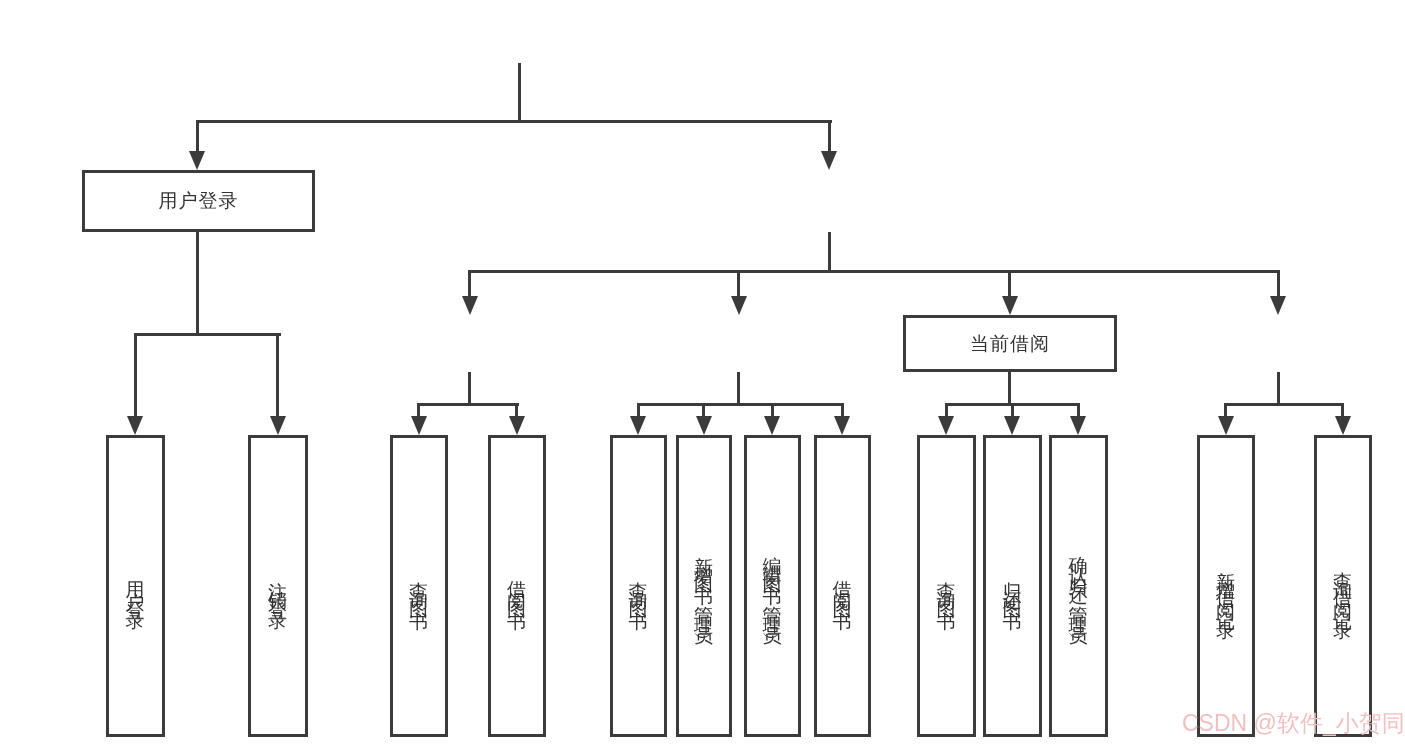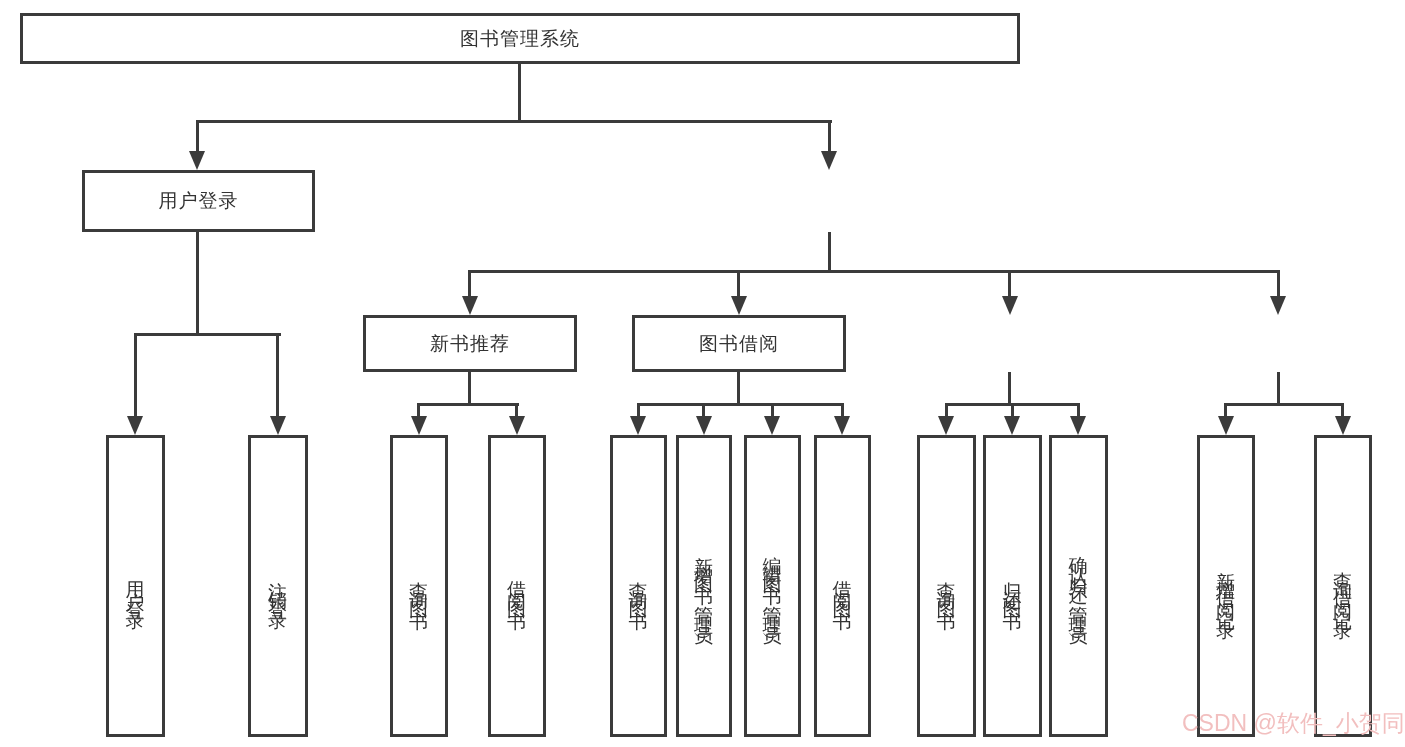--- a/index.html
+++ b/index.html
@@ -62,23 +62,20 @@
     color:#f2bfbf;
     z-index:5;
     white-space:nowrap;
   }
 </style>
 </head>
 <body>
 
 <div id="canvas">
 
-  <div class="box" style="left:20px;top:13px;width:1000px;height:51px;">
-    <span class="hlabel">图书管理系统</span>
-  </div>
 
   <div class="v" style="left:518px;top:63px;height:60px;"></div>
   <div class="h" style="left:197px;top:120px;width:635px;"></div>
   <div class="v" style="left:196px;top:120px;height:33px;"></div>
   <div class="arrow" style="left:189px;top:151px;"></div>
   <div class="v" style="left:828px;top:120px;height:33px;"></div>
   <div class="arrow" style="left:821px;top:151px;"></div>
 
   <div class="box" style="left:82px;top:170px;width:233px;height:62px;">
     <span class="hlabel">用户登录</span>
@@ -95,25 +92,22 @@
   <div class="h" style="left:470px;top:270px;width:810px;"></div>
   <div class="v" style="left:468px;top:270px;height:27px;"></div>
   <div class="arrow" style="left:462px;top:296px;"></div>
   <div class="v" style="left:737px;top:270px;height:27px;"></div>
   <div class="arrow" style="left:731px;top:296px;"></div>
   <div class="v" style="left:1008px;top:270px;height:27px;"></div>
   <div class="arrow" style="left:1002px;top:296px;"></div>
   <div class="v" style="left:1277px;top:270px;height:27px;"></div>
   <div class="arrow" style="left:1270px;top:296px;"></div>
 
-  <div class="box" style="left:363px;top:315px;width:214px;height:57px;">
-    <span class="hlabel">新书推荐</span>
-  </div>
-  <div class="box" style="left:632px;top:315px;width:214px;height:57px;">
-    <span class="hlabel">图书借阅</span>
+  <div class="box" style="left:903px;top:315px;width:214px;height:57px;">
+    <span class="hlabel">当前借阅</span>
   </div>
 
   <div class="v" style="left:468px;top:372px;height:34px;"></div>
   <div class="h" style="left:419px;top:403px;width:100px;"></div>
   <div class="v" style="left:417px;top:403px;height:14px;"></div>
   <div class="arrow" style="left:411px;top:416px;"></div>
   <div class="v" style="left:515px;top:403px;height:14px;"></div>
   <div class="arrow" style="left:509px;top:416px;"></div>
 
   <div class="v" style="left:737px;top:372px;height:34px;"></div>

